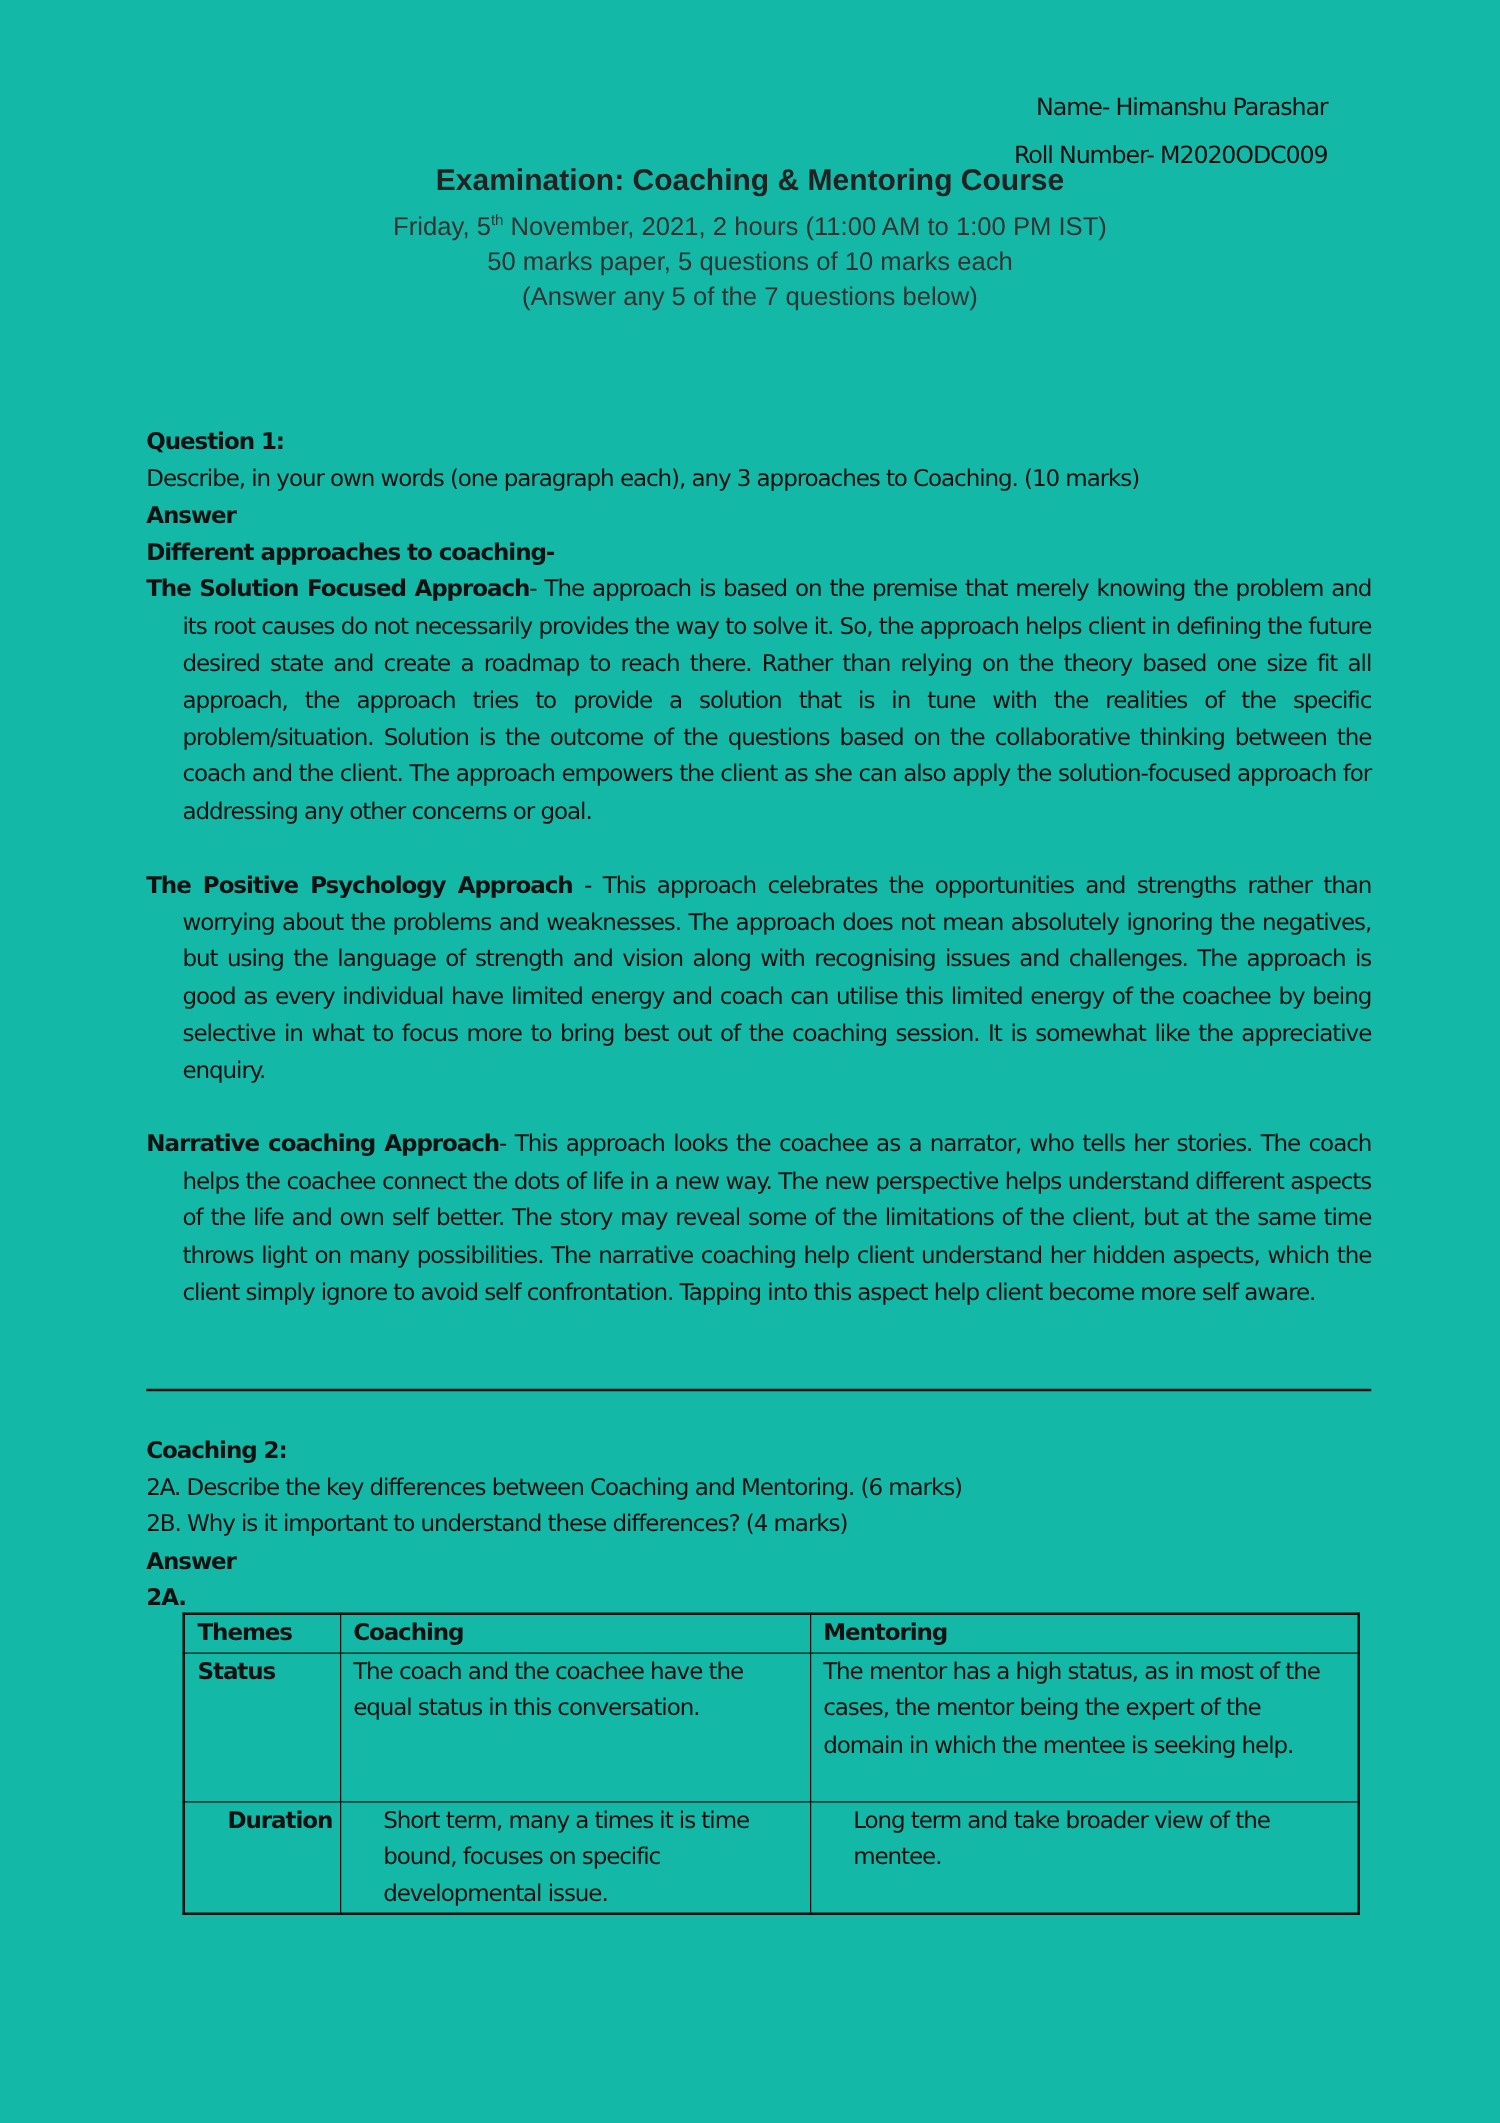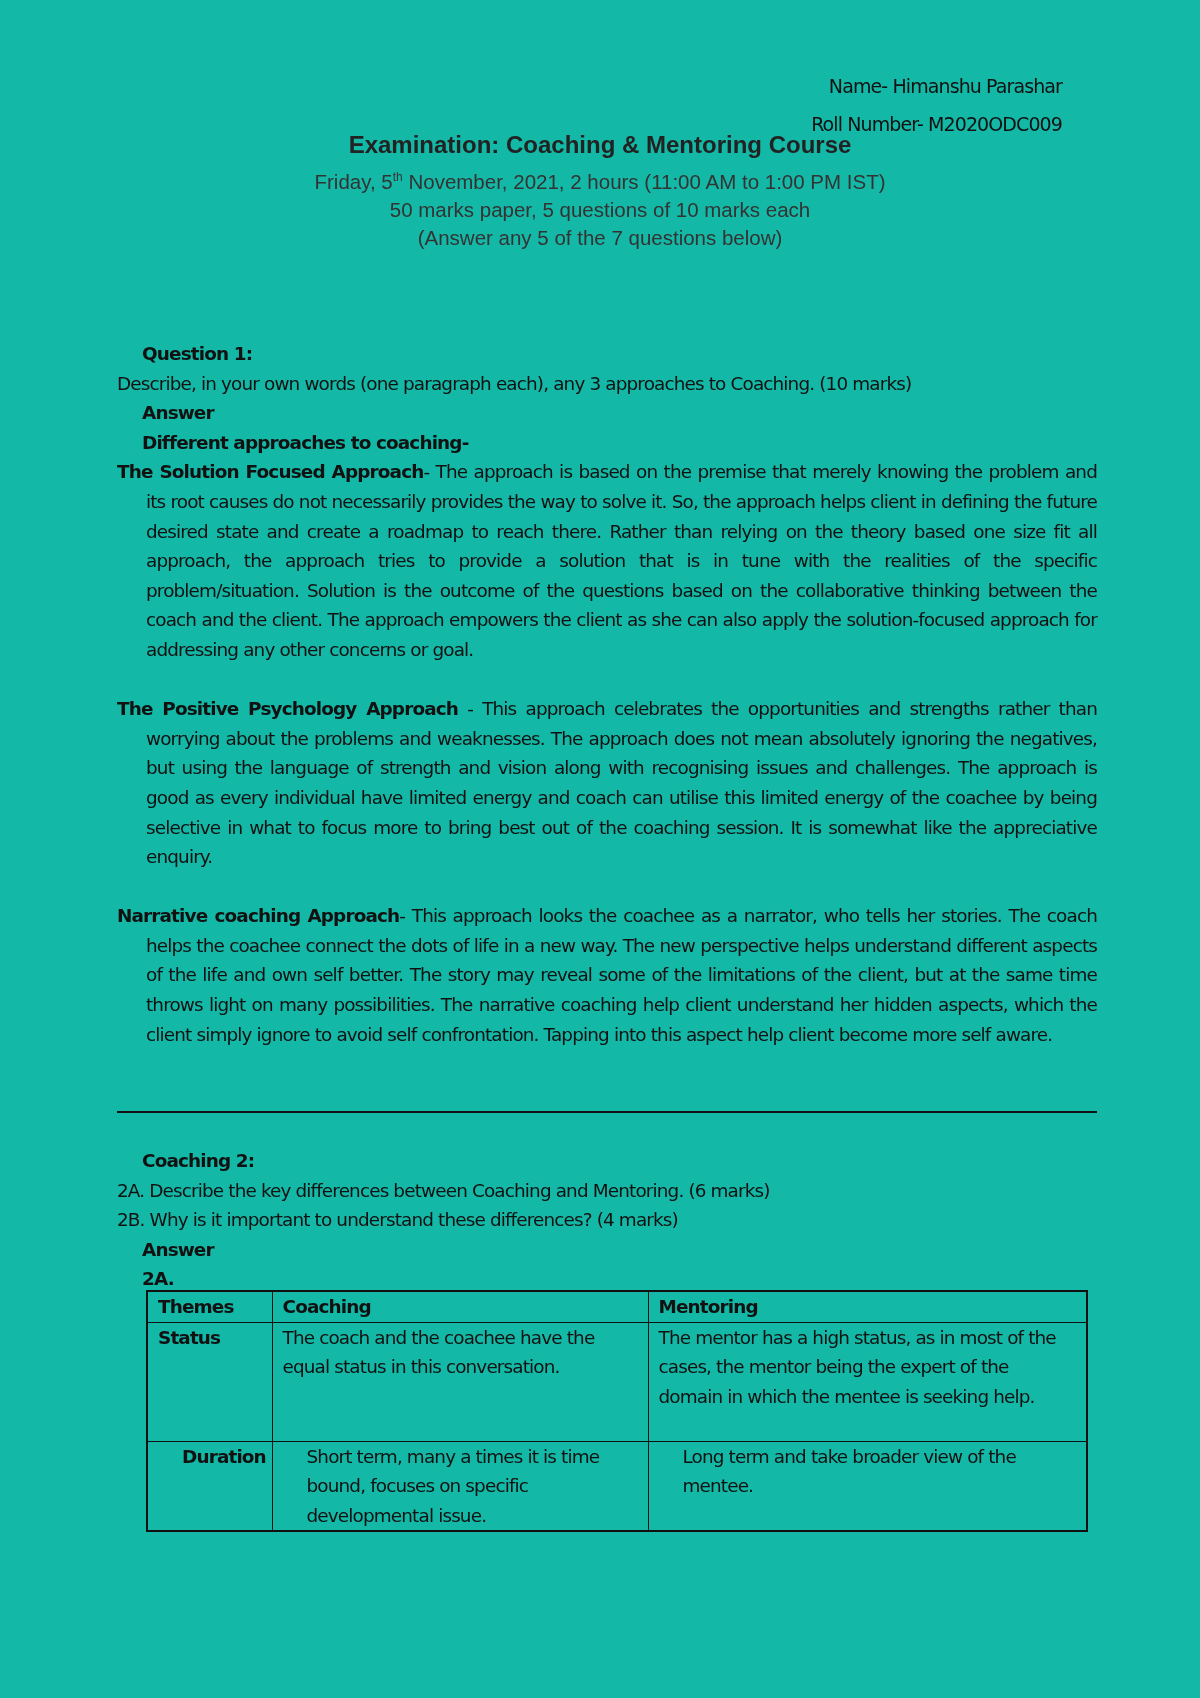--- a/index.html
+++ b/index.html
@@ -22,21 +22,21 @@
   .sub.s1 { top: 170px; text-align: center; }
   .sub.s2 { top: 198px; }
   .sub.s3 { top: 226px; }
   sup { font-size: 12px; vertical-align: 8px; line-height: 0; }
 
   .body {
     position: absolute; left: 117px; width: 980px;
     font-family: "DejaVu Sans", sans-serif; font-size: 18.4px; letter-spacing: -0.85px;
     line-height: 29.6px; color: #111;
   }
-  .b { font-weight: bold; margin-left: 25px; }
+  .b { font-weight: bold; }
   .q1 { top: 339px; }
   .para {
     text-align: justify; text-indent: -29px; padding-left: 29px;
   }
   .para .lead { font-weight: bold; }
   .gap { height: 29.6px; }
 
   .divider { position: absolute; left: 117px; width: 980px; top: 1111px; height: 0; border-top: 2.5px solid #111; }
 
   .q2 { top: 1146px; }

